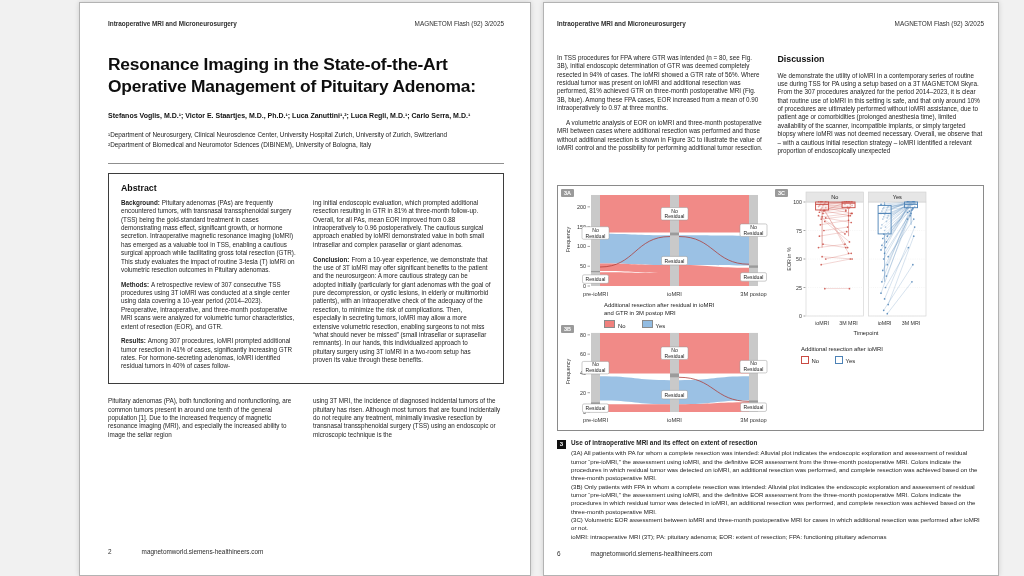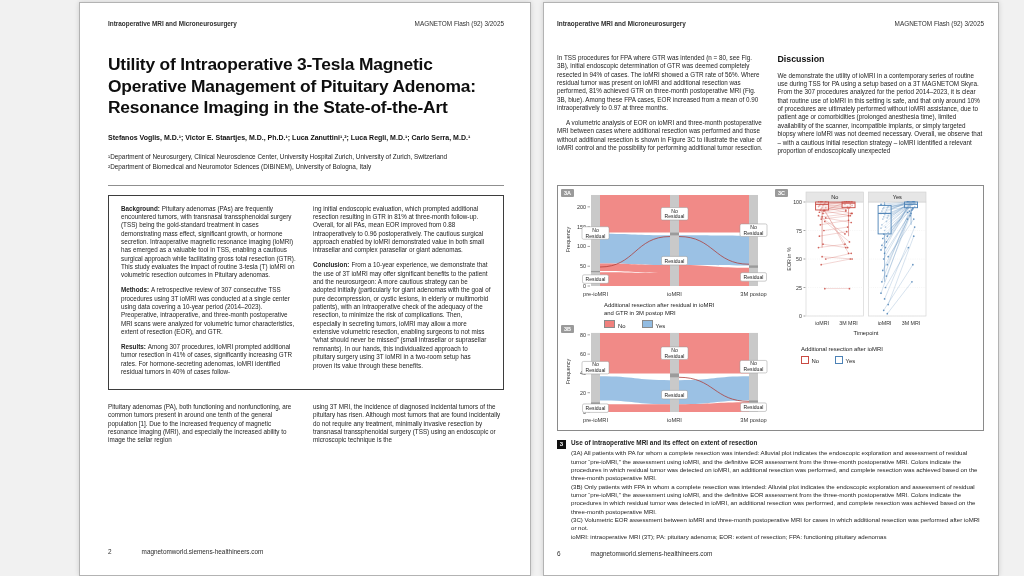--- a/index.html
+++ b/index.html
@@ -46,35 +46,35 @@
 
 <div class="spread">
 
   <div class="page page-left">
     <div class="pg-header">
       <span class="rh">Intraoperative MRI and Microneurosurgery</span>
       <span>MAGNETOM Flash (92) 3/2025</span>
     </div>
 
     <h1 class="title">
-      <span>Utility of Intraoperative 3-Tesla Magnetic</span>
+      <span>Resonance Imaging in the State-of-the-Art</span>
       <span>Operative Management of Pituitary Adenoma:</span>
-      <span>Resonance Imaging in the State-of-the-Art</span>
     </h1>
 
     <div class="authors">Stefanos Voglis, M.D.¹; Victor E. Staartjes, M.D., Ph.D.¹; Luca Zanuttini¹,²; Luca Regli, M.D.¹; Carlo Serra, M.D.¹</div>
 
     <div class="affils">
       <div>¹Department of Neurosurgery, Clinical Neuroscience Center, University Hospital Zurich, University of Zurich, Switzerland</div>
       <div>²Department of Biomedical and Neuromotor Sciences (DIBINEM), University of Bologna, Italy</div>
     </div>
 
     <hr class="rule">
 
     <div class="abstract-box">
+      <div class="h-sec">Abstract</div>
       <div class="cols body-txt">
         <div class="col">
           <p><b>Background:</b><span>Pituitary adenomas (PAs) are frequently encountered tumors, with transnasal transsphenoidal surgery (TSS) being the gold-standard treatment in cases demonstrating mass effect, significant growth, or hormone secretion. Intraoperative magnetic resonance imaging (ioMRI) has emerged as a valuable tool in TSS, enabling a cautious surgical approach while facilitating gross total resection (GTR). This study evaluates the impact of routine 3-tesla (T) ioMRI on volumetric resection outcomes in Pituitary adenomas.</span></p>
           <p><b>Methods:</b><span>A retrospective review of 307 consecutive TSS procedures using 3T ioMRI was conducted at a single center using data covering a 10-year period (2014–2023). Preoperative, intraoperative, and three-month postoperative MRI scans were analyzed for volumetric tumor characteristics, extent of resection (EOR), and GTR.</span></p>
           <p><b>Results:</b><span>Among 307 procedures, ioMRI prompted additional tumor resection in 41% of cases, significantly increasing GTR rates. For hormone-secreting adenomas, ioMRI identified residual tumors in 40% of cases follow-</span></p>
         </div>
         <div class="col">
           <p><span>ing initial endoscopic evaluation, which prompted additional resection resulting in GTR in 81% at three-month follow-up. Overall, for all PAs, mean EOR improved from 0.88 intraoperatively to 0.96 postoperatively. The cautious surgical approach enabled by ioMRI demonstrated value in both small intrasellar and complex parasellar or giant adenomas.</span></p>
           <p><b>Conclusion:</b><span>From a 10-year experience, we demonstrate that the use of 3T ioMRI may offer significant benefits to the patient and the neurosurgeon: A more cautious strategy can be adopted initially (particularly for giant adenomas with the goal of pure decompression, or cystic lesions, in elderly or multimorbid patients), with an intraoperative check of the adequacy of the resection, to minimize the risk of complications. Then, especially in secreting tumors, ioMRI may allow a more extensive volumetric resection, enabling surgeons to not miss “what should never be missed” (small intrasellar or suprasellar remnants). In our hands, this individualized approach to pituitary surgery using 3T ioMRI in a two-room setup has proven its value through these benefits.</span></p>
         </div>

